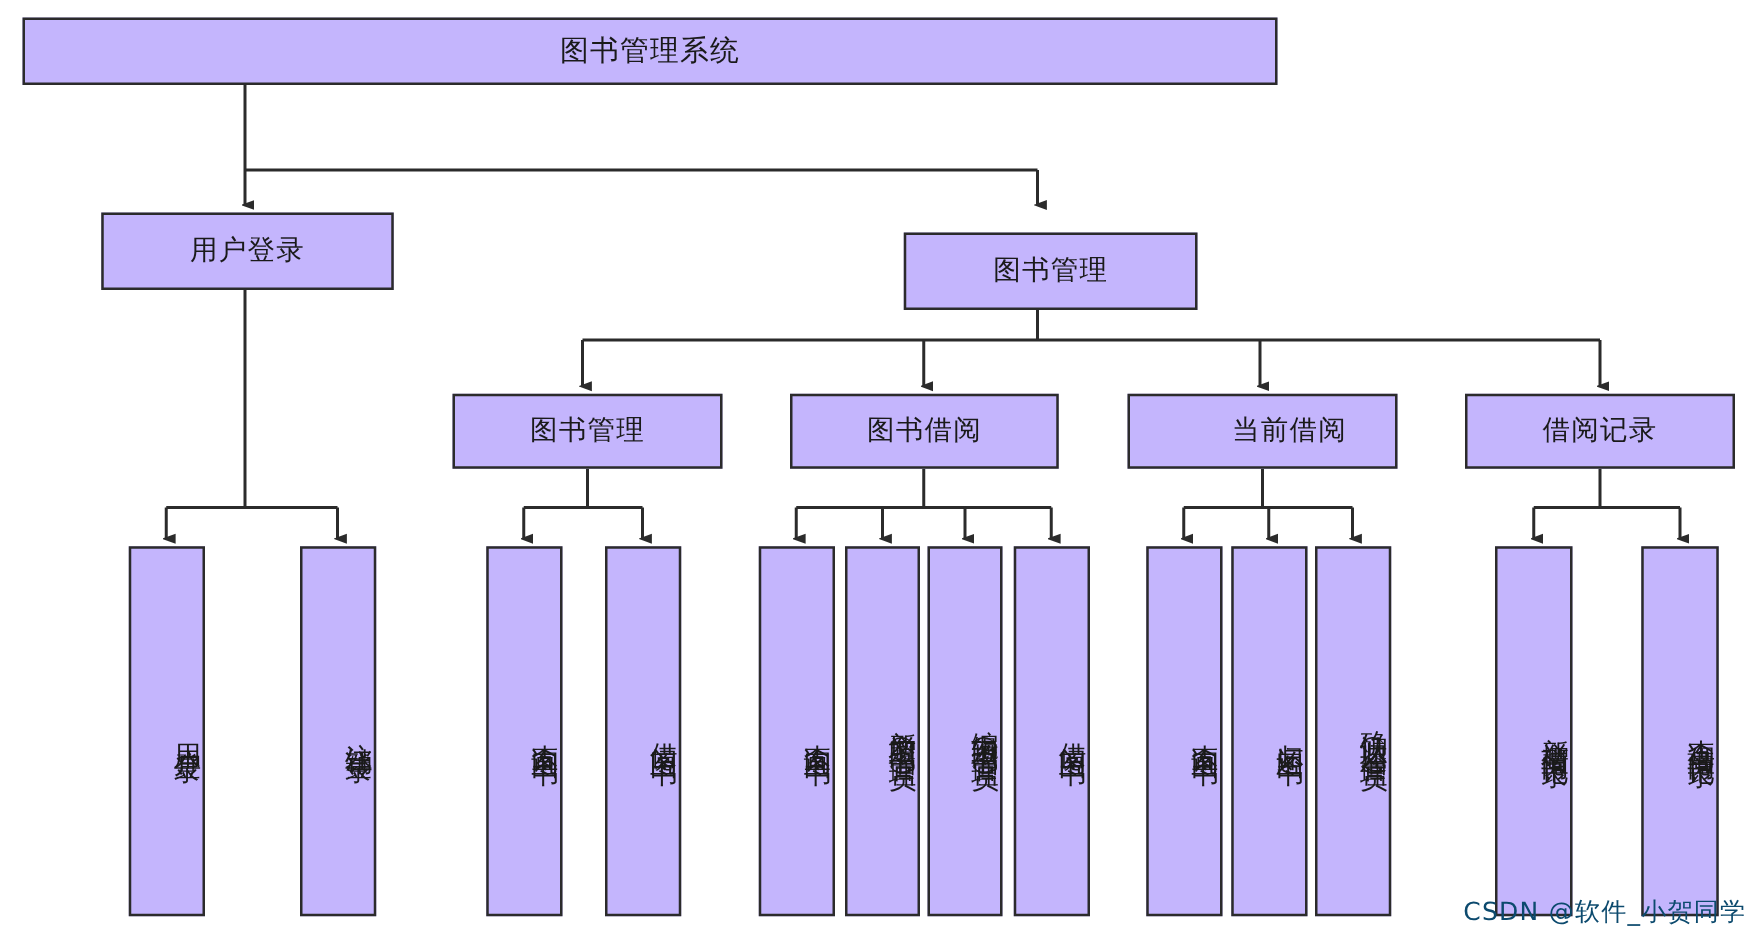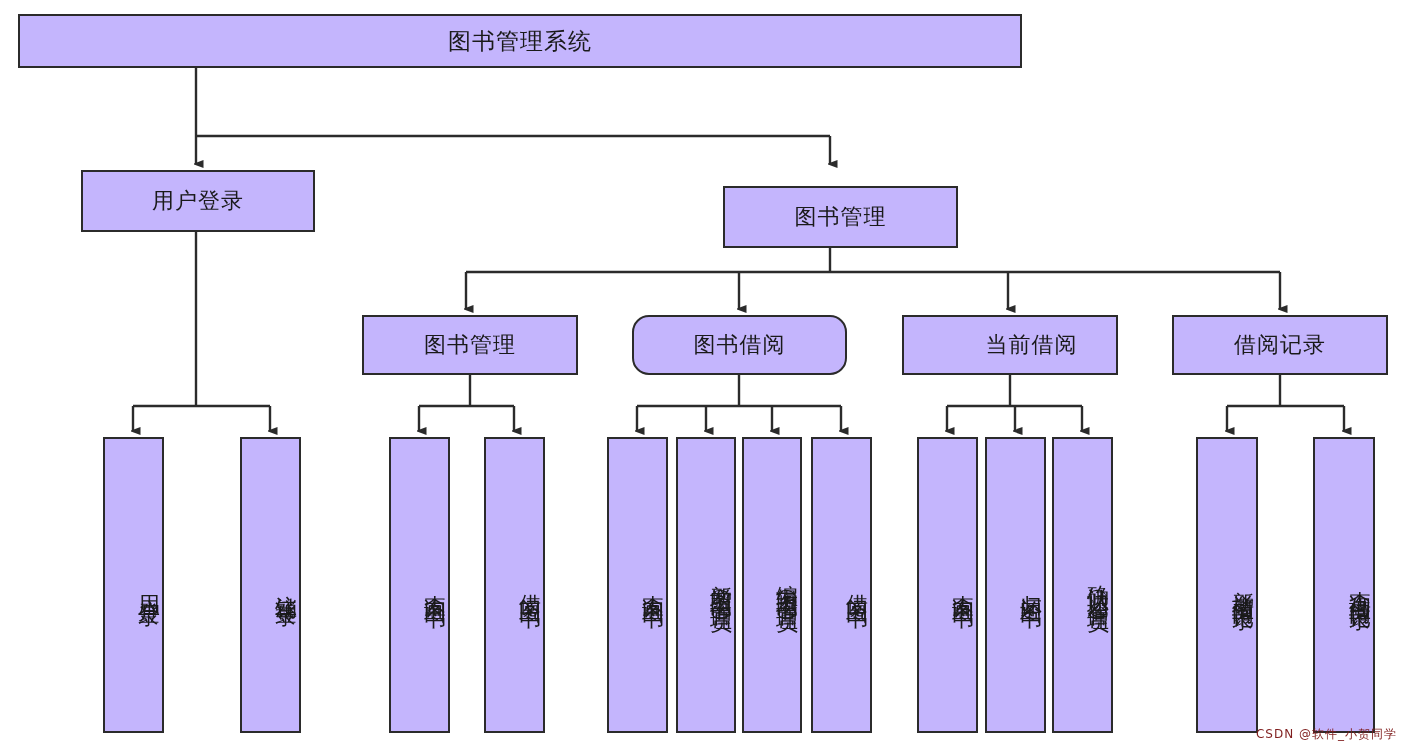--- a/index.html
+++ b/index.html
@@ -54,22 +54,22 @@
   svg.edges{
     position:absolute;
     left:0;top:0;
     width:1405px;height:747px;
     pointer-events:none;
   }
   .watermark{
     position:absolute;
     right:8px;
     bottom:4px;
-    font-size:12px;
-    color:#7f1d1d;
+    font-size:20px;
+    color:#0c4a6e;
     letter-spacing:1px;
     white-space:nowrap;
   }
 </style>
 </head>
 <body>
 
 <div id="diagram">
 
   <svg class="edges" viewBox="0 0 1405 747">
@@ -133,21 +133,21 @@
   <div class="node h" style="left:81px;top:170px;width:234px;height:62px;">
     <span>用户登录</span>
   </div>
   <div class="node h" style="left:712px;top:186px;width:235px;height:62px;margin-left:11px;">
     <span>图书管理</span>
   </div>
 
   <div class="node h" style="left:362px;top:315px;width:216px;height:60px;">
     <span>图书管理</span>
   </div>
-  <div class="node h" style="left:632px;top:315px;width:215px;height:60px;border-radius:17px;">
+  <div class="node h" style="left:632px;top:315px;width:215px;height:60px;">
     <span>图书借阅</span>
   </div>
   <div class="node h" style="left:902px;top:315px;width:216px;height:60px;padding-left:43px;">
     <span>当前借阅</span>
   </div>
   <div class="node h" style="left:1172px;top:315px;width:216px;height:60px;">
     <span>借阅记录</span>
   </div>
 
   <div class="node v" style="left:103px;top:437px;width:61px;height:296px;">

